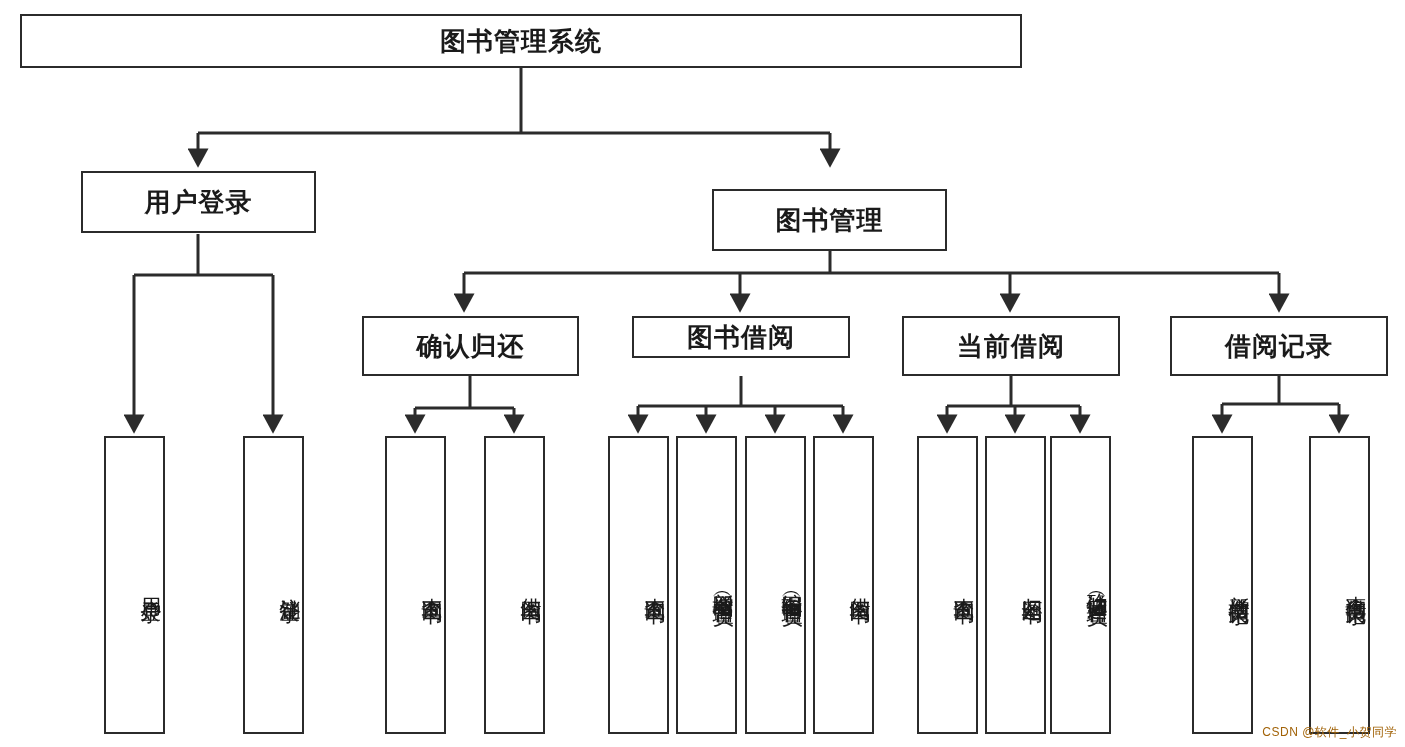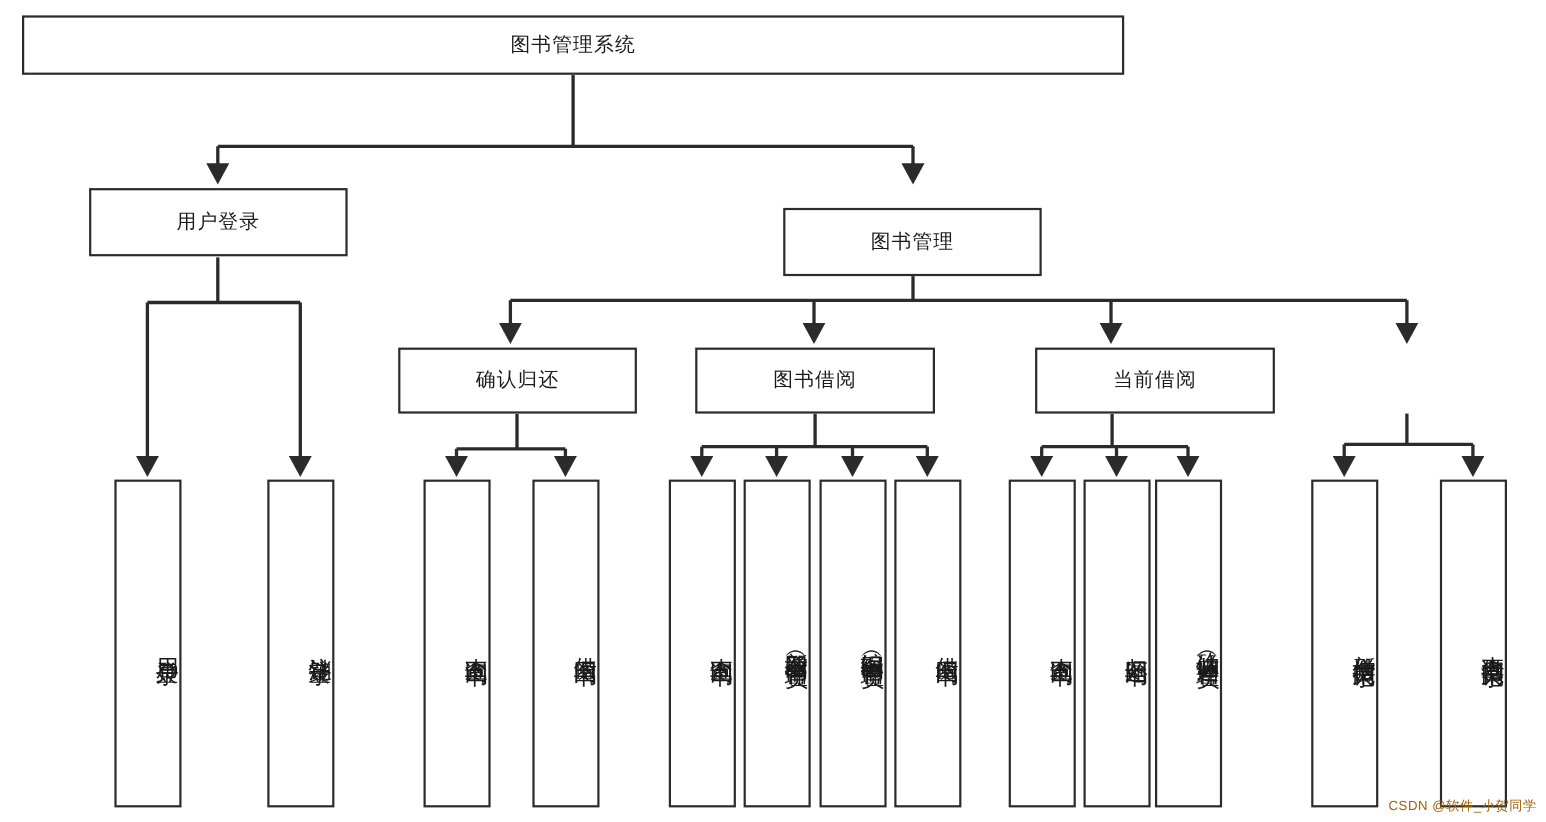--- a/index.html
+++ b/index.html
@@ -30,22 +30,23 @@
     position: absolute;
     box-sizing: border-box;
     background: #ffffff;
     border: 2px solid #2b2b2b;
     display: flex;
     align-items: center;
     justify-content: center;
     color: #1a1a1a;
   }
   .node.horiz {
-    font-size: 18px;
+    font-size: 26px;
     letter-spacing: 1px;
+    font-weight: bold;
   }
   .node.vert {
     writing-mode: vertical-rl;
     text-orientation: upright;
     font-size: 21px;
     letter-spacing: 2px;
     padding-top: 6px;
     padding-bottom: 6px;
     align-items: flex-start;
     justify-content: center;
@@ -133,25 +134,28 @@
   <div class="node horiz" style="left:81px; top:171px; width:235px; height:62px;">
     <span class="lbl">用户登录</span>
   </div>
   <div class="node horiz" style="left:712px; top:189px; width:235px; height:62px;">
     <span class="lbl">图书管理</span>
   </div>
 
   <div class="node horiz" style="left:362px; top:316px; width:217px; height:60px;">
     <span class="lbl">确认归还</span>
   </div>
-  <div class="node horiz" style="left:632px; top:316px; width:218px; height:60px;">
+  <div class="node horiz" style="left:632px; top:316px; width:218px; height:42px;">
     <span class="lbl">图书借阅</span>
   </div>
-  <div class="node horiz" style="left:941px; top:316px; width:218px; height:60px;">
+  <div class="node horiz" style="left:902px; top:316px; width:218px; height:60px;">
     <span class="lbl">当前借阅</span>
+  </div>
+  <div class="node horiz" style="left:1170px; top:316px; width:218px; height:60px;">
+    <span class="lbl">借阅记录</span>
   </div>
 
   <div class="node vert" style="left:104px; top:436px; width:61px; height:298px;">
     <span class="lbl">用户登录</span>
   </div>
   <div class="node vert" style="left:243px; top:436px; width:61px; height:298px;">
     <span class="lbl">注销登录</span>
   </div>
 
   <div class="node vert" style="left:385px; top:436px; width:61px; height:298px;">

